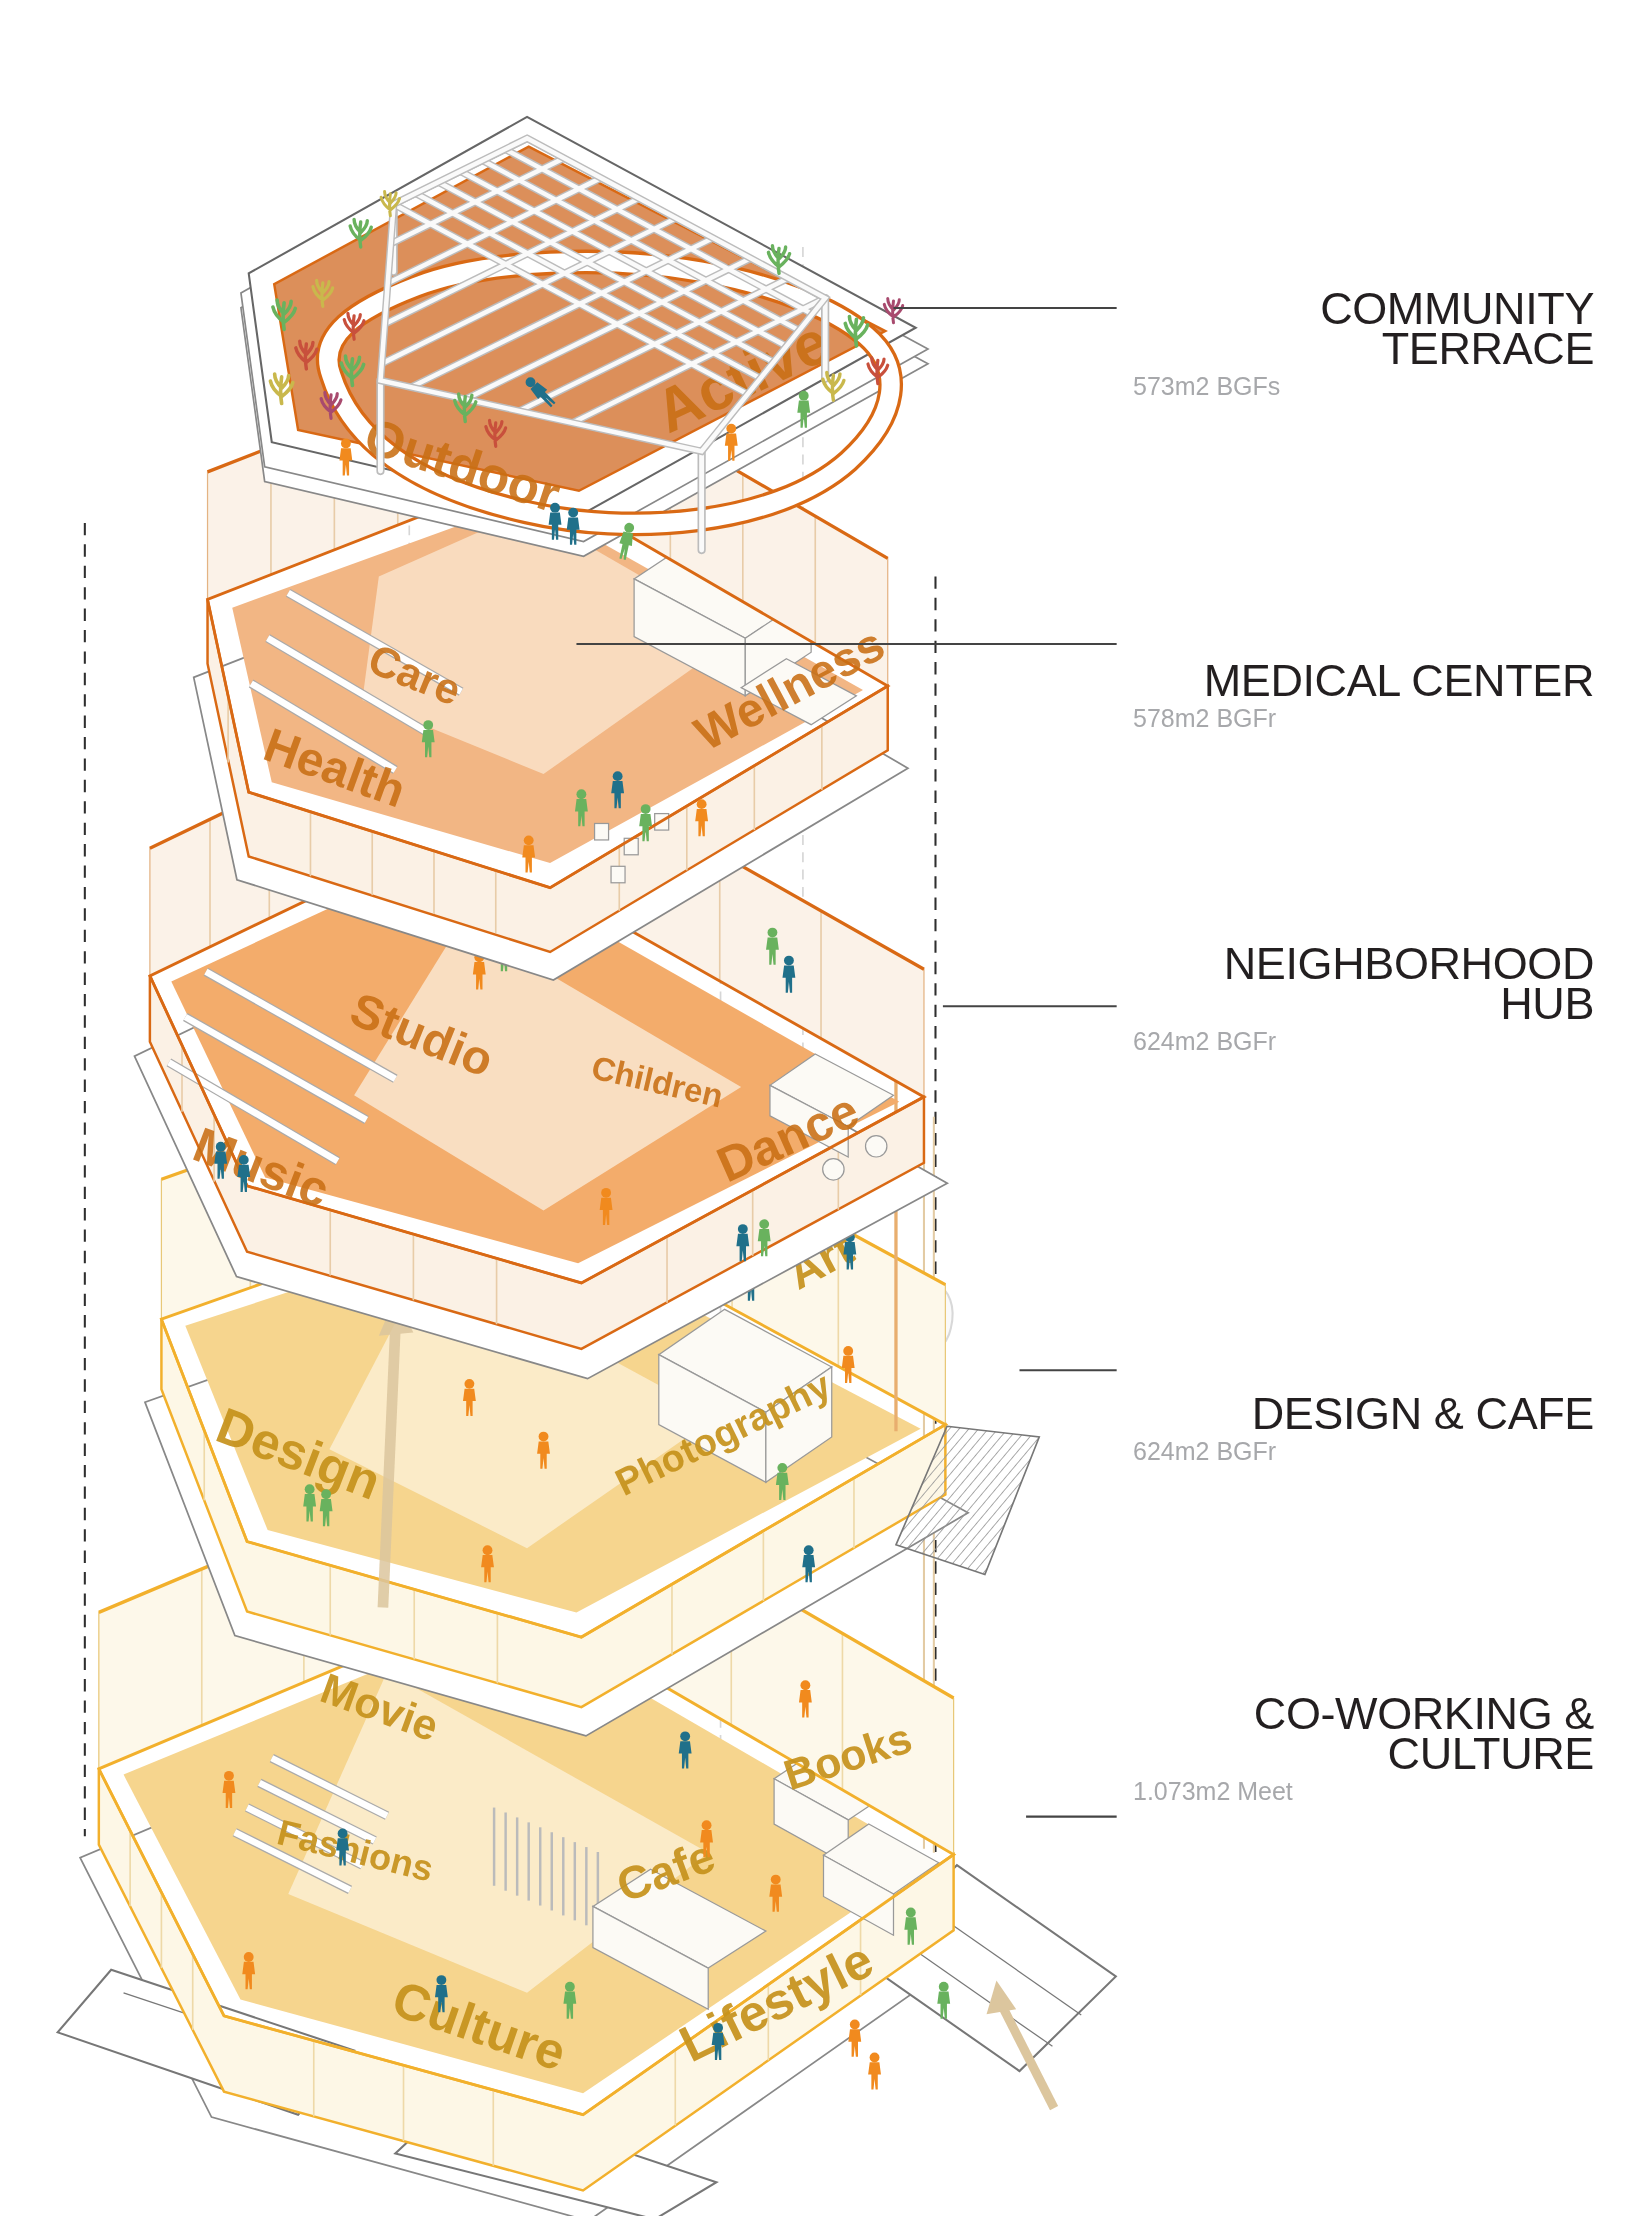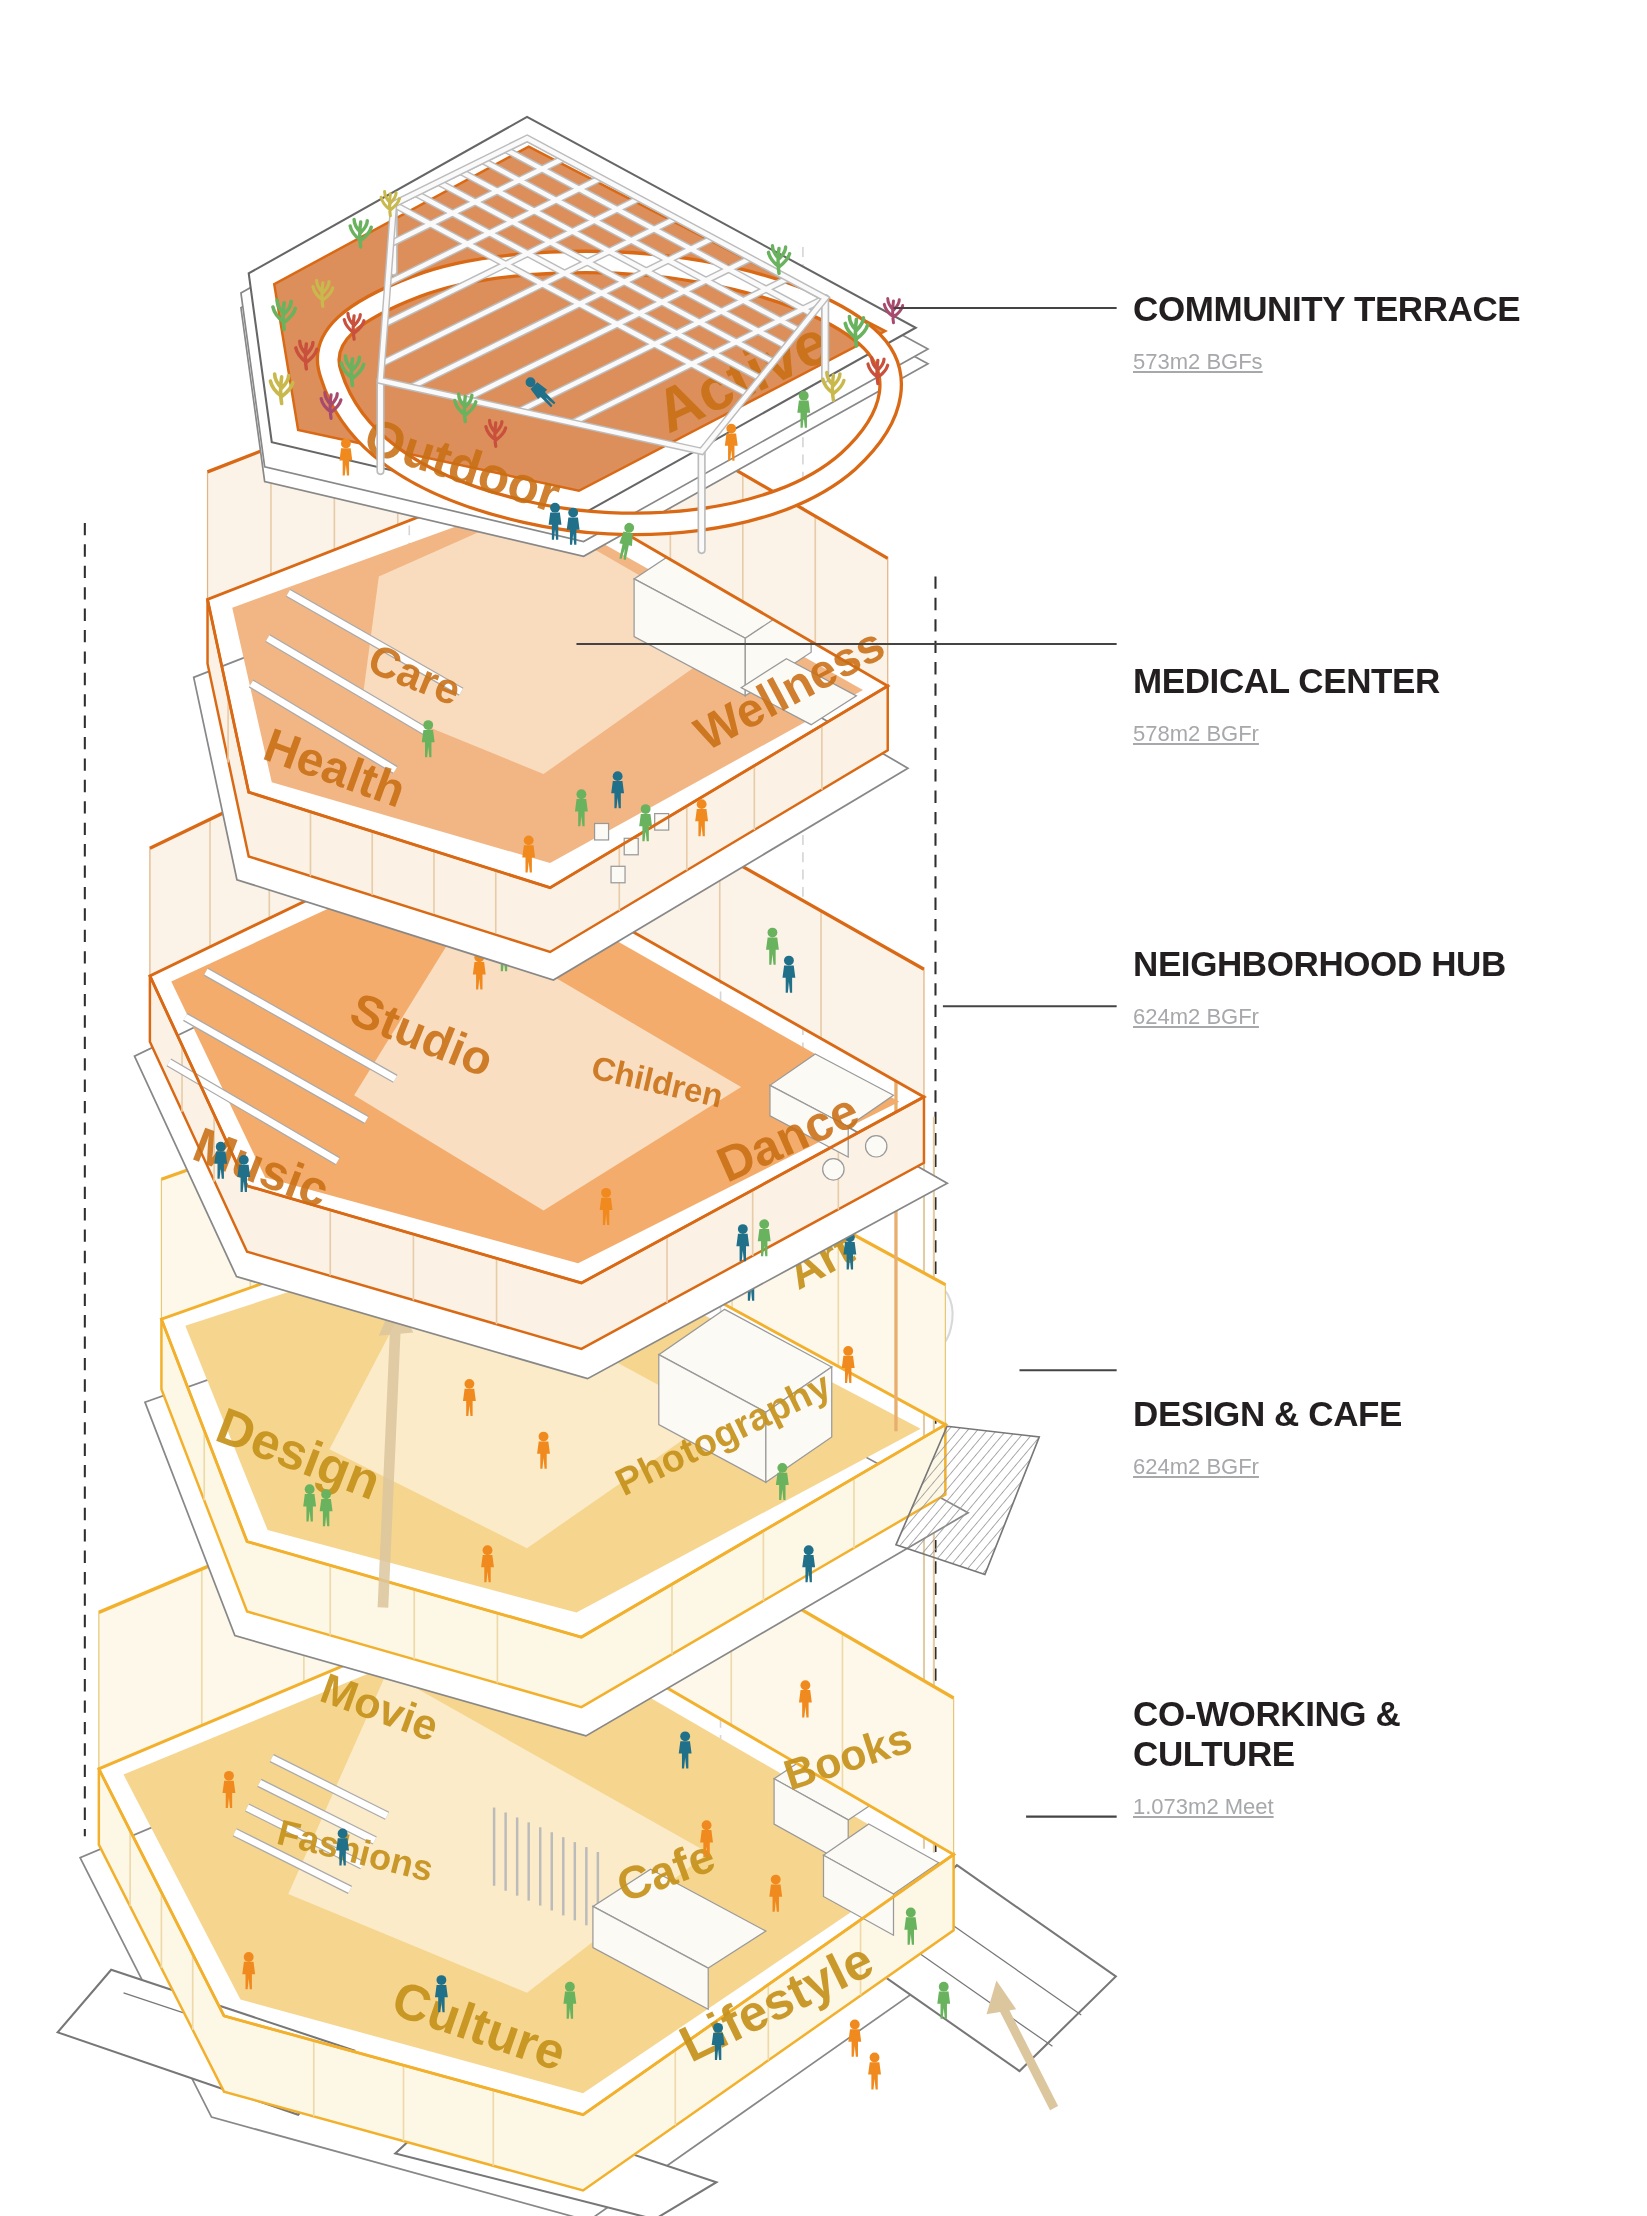--- a/index.html
+++ b/index.html
@@ -1,22 +1,22 @@
 <!DOCTYPE html>
 <html style="--page_bg: #FFFFFF; --accent_orange: #D96914; --floor_orange: #F3AC6B; --terrace_surface: #DC8F5A; --text_orange: #C96F14; --cream_orange: #FBF1E5; --accent_gold: #F2B02C; --floor_gold: #F6D58E; --text_gold: #C6921C; --cream_gold: #FDF7E6; --label_title: #231F20; --label_area: #A7A8AB; --leader: #444444; --slab_stroke: #777777; --figure_teal: #20708A; --figure_orange: #F18A1E; --figure_green: #69B25E; --plant_red: #C8503C; --plant_magenta: #A84A6E; --plant_olive: #C9B84C; --arrow_tan: #DCC69E;font-size:13px"><head>
 <meta charset="utf-8">
 <style>
   html,body{margin:0;padding:0;background:#fff;}
   #stage{position:relative;width:1647px;height:2216px;background:var(--page_bg,#fff);
          font-family:"Liberation Sans",sans-serif;overflow:hidden;}
   svg{position:absolute;left:0;top:0;}
   .floor-label{position:absolute;left:1133px;width:461px;}
-  .label-title{font-weight:bold;font-size:35px;line-height:40px;letter-spacing:-0.4px;
-               color:var(--label_title,#231F20);}
-  .label-area{font-size:22px;line-height:31px;margin-top:17px;color:var(--label_area,#A7A8AB);text-decoration:underline;}
+  .label-title{font-weight:normal;font-size:45px;line-height:40px;letter-spacing:-0.4px;
+               color:var(--label_title,#231F20);text-align:right;}
+  .label-area{font-size:25px;line-height:31px;margin-top:2px;color:var(--label_area,#A7A8AB);}
   text{font-family:"Liberation Sans",sans-serif;font-weight:bold;}
   .rt-o{fill:var(--text_orange,#C96F14);opacity:.88;}
   .rt-g{fill:var(--text_gold,#C6921C);opacity:.92;}
 </style>
 </head>
 <body>
 
 <div id="stage">
 <svg width="1647" height="2216" viewBox="0 0 2000 2691">
   <defs>

